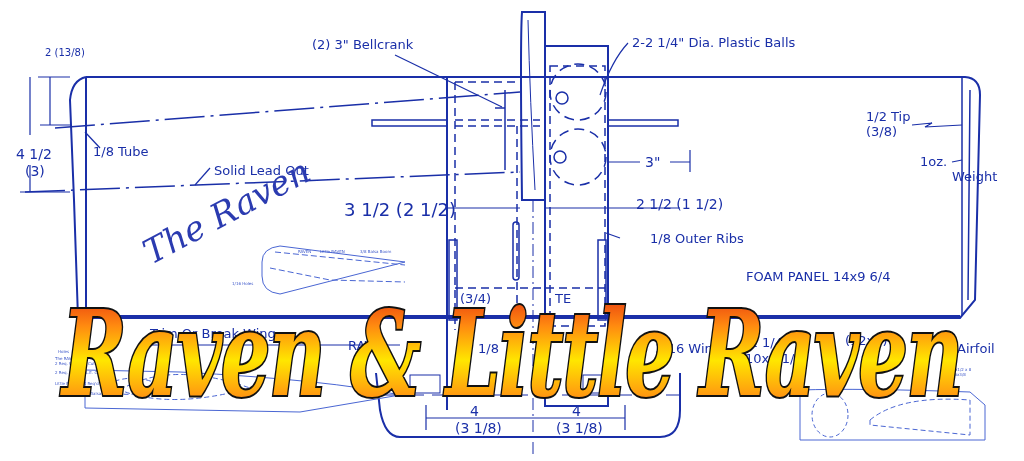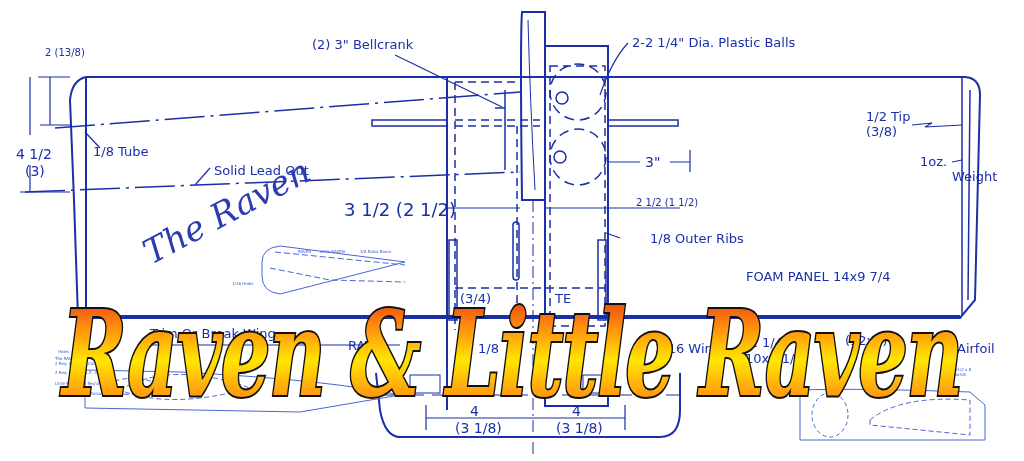--- a/index.html
+++ b/index.html
@@ -98,23 +98,23 @@
 <div class="lbl" style="left:93px;top:145px;">1/8 Tube</div>
 <div class="lbl" style="left:214px;top:164px;">Solid Lead Out</div>
 <div class="lbl" style="left:312px;top:38px;">(2) 3" Bellcrank</div>
 <div class="lbl" style="left:632px;top:36px;">2-2 1/4" Dia. Plastic Balls</div>
 <div class="lbl" style="left:866px;top:110px;">1/2 Tip</div>
 <div class="lbl" style="left:866px;top:125px;">(3/8)</div>
 <div class="lbl" style="left:920px;top:155px;">1oz.</div>
 <div class="lbl" style="left:952px;top:170px;">Weight</div>
 <div class="lbl" style="left:645px;top:155px;font-size:14px;">3"</div>
 <div class="lbl" style="left:344px;top:200px;font-size:18px;">3 1/2 (2 1/2)</div>
-<div class="lbl" style="left:636px;top:197px;font-size:10px;">2 1/2 (1 1/2)</div>
+<div class="lbl" style="left:636px;top:197px;font-size:14px;">2 1/2 (1 1/2)</div>
 <div class="lbl" style="left:650px;top:232px;">1/8 Outer Ribs</div>
-<div class="lbl" style="left:746px;top:270px;">FOAM PANEL 14x9 7/4</div>
+<div class="lbl" style="left:746px;top:270px;">FOAM PANEL 14x9 6/4</div>
 <div class="lbl" style="left:845px;top:286px;margin-top:48px;">(12x7)</div>
 <div class="lbl" style="left:460px;top:292px;">(3/4)</div>
 <div class="lbl" style="left:555px;top:292px;">TE</div>
 <div class="lbl" style="left:150px;top:327px;">Trim Or Break Wing</div>
 <div class="lbl" style="left:348px;top:327px;margin-top:12px;">RAVE</div>
 <div class="lbl" style="left:478px;top:342px;">1/8</div>
 <div class="lbl" style="left:655px;top:342px;">3/16 Wing</div>
 <div class="lbl" style="left:742px;top:336px;">x2 1/4</div>
 <div class="lbl" style="left:740px;top:352px;">(10x1 1/2)</div>
 <div class="lbl" style="left:957px;top:342px;">Airfoil</div>

